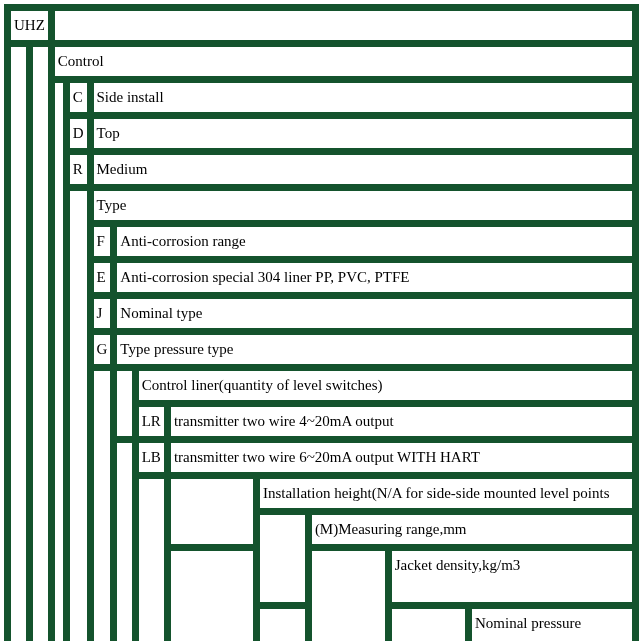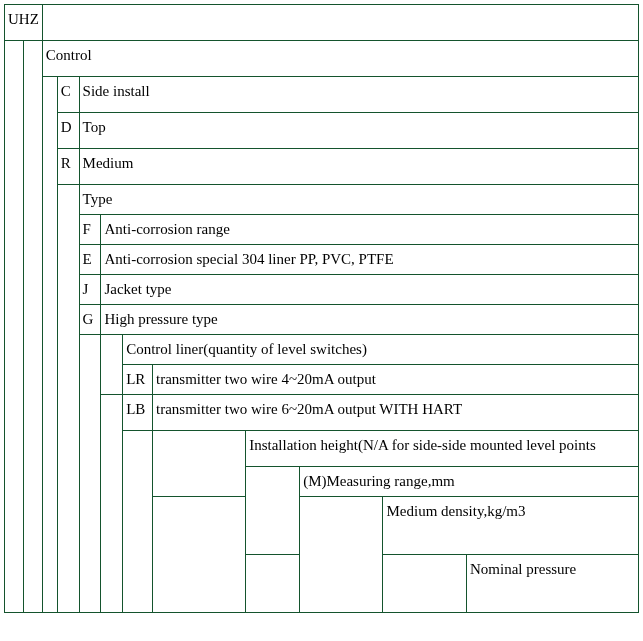--- a/index.html
+++ b/index.html
@@ -1,17 +1,17 @@
 <!DOCTYPE html>
 <html><head>
 <meta charset="utf-8">
 <style>
 body{font-family:"Times New Roman",serif;font-size:15px;color:#000;margin:4px;background:#fff}
 table{border-collapse:collapse;width:635px}
-td{border:1px solid #14532d;padding:4px 3px;vertical-align:top;line-height:1.4}
+td{border:7px solid #14532d;padding:4px 3px;vertical-align:top;line-height:1.4}
 .tall{height:36px}
 .mid{height:26px}
 .short{height:20px}
 .big{height:58px}
 </style>
 </head>
 <body>
 
 <table>
 <colgroup>
@@ -62,25 +62,25 @@
 <tr class="short">
 <td>F</td>
 <td colspan="7">Anti-corrosion range</td>
 </tr>
 <tr class="short">
 <td>E</td>
 <td colspan="7">Anti-corrosion special 304 liner PP, PVC, PTFE</td>
 </tr>
 <tr class="short">
 <td>J</td>
-<td colspan="7">Jacket type</td>
+<td colspan="7">Nominal type</td>
 </tr>
 <tr class="short">
 <td>G</td>
-<td colspan="7">High pressure type</td>
+<td colspan="7">Type pressure type</td>
 </tr>
 
 <tr class="short">
 <td rowspan="12"></td>
 <td rowspan="2"></td>
 <td colspan="6">Control liner(quantity of level switches)</td>
 </tr>
 <tr class="short">
 <td>LR</td>
 <td colspan="5">transmitter two wire 4~20mA output</td>
@@ -96,21 +96,21 @@
 <td rowspan="2"></td>
 <td colspan="4">Installation height(N/A for side-side mounted level points</td>
 </tr>
 <tr class="short">
 <td rowspan="2"></td>
 <td colspan="3">(M)Measuring range,mm</td>
 </tr>
 <tr class="big">
 <td rowspan="7"></td>
 <td rowspan="2"></td>
-<td colspan="2">Medium density,kg/m3</td>
+<td colspan="2">Jacket density,kg/m3</td>
 </tr>
 <tr class="big">
 <td rowspan="6"></td>
 <td></td>
 <td>Nominal pressure</td>
 </tr>
 </tbody>
   </table>
 
 </body></html>

